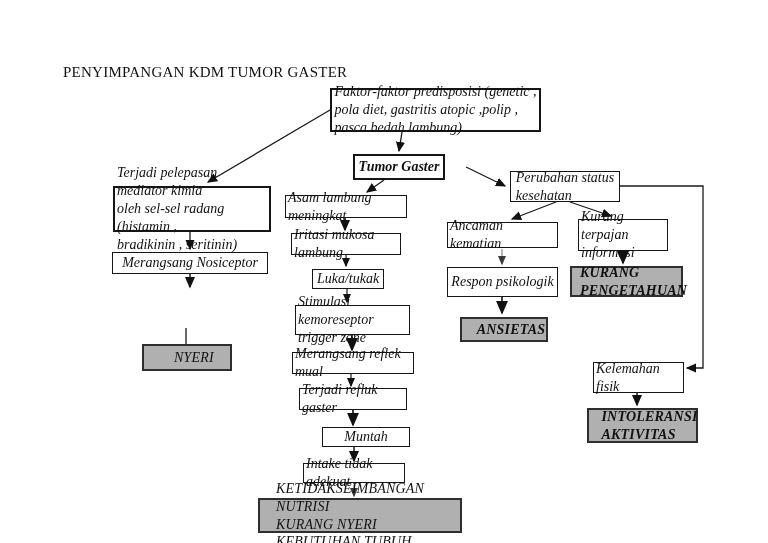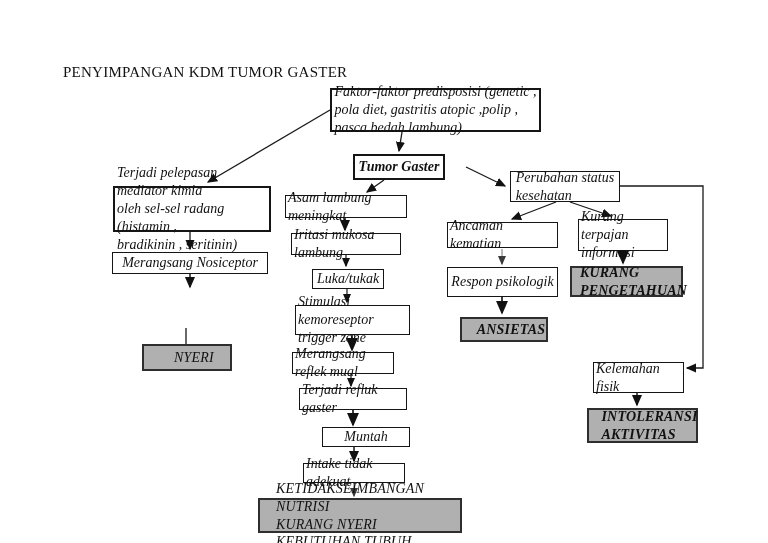--- a/index.html
+++ b/index.html
@@ -79,21 +79,21 @@
 
   <div class="node" style="left:285px;top:195px;width:122px;height:23px;">Asam lambung meningkat</div>
 
   <div class="node" style="left:291px;top:233px;width:110px;height:22px;">Iritasi mukosa lambung</div>
 
   <div class="node" style="left:312px;top:269px;width:72px;height:20px;">Luka/tukak</div>
 
   <div class="node" style="left:295px;top:305px;width:115px;height:30px;">Stimulasi kemoreseptor
 trigger zone</div>
 
-  <div class="node" style="left:292px;top:352px;width:102px;height:22px;">Merangsang reflek mual</div>
+  <div class="node" style="left:292px;top:352px;width:122px;height:22px;">Merangsang reflek mual</div>
 
   <div class="node" style="left:299px;top:388px;width:108px;height:22px;">Terjadi refluk gaster</div>
 
   <div class="node" style="left:322px;top:427px;width:88px;height:20px;">Muntah</div>
 
   <div class="node" style="left:303px;top:463px;width:102px;height:20px;">Intake tidak adekuat</div>
 
   <div class="node diagnosis" style="left:258px;top:498px;width:204px;height:35px;">KETIDAKSEIMBANGAN NUTRISI
 KURANG NYERI KEBUTUHAN TUBUH</div>
 

